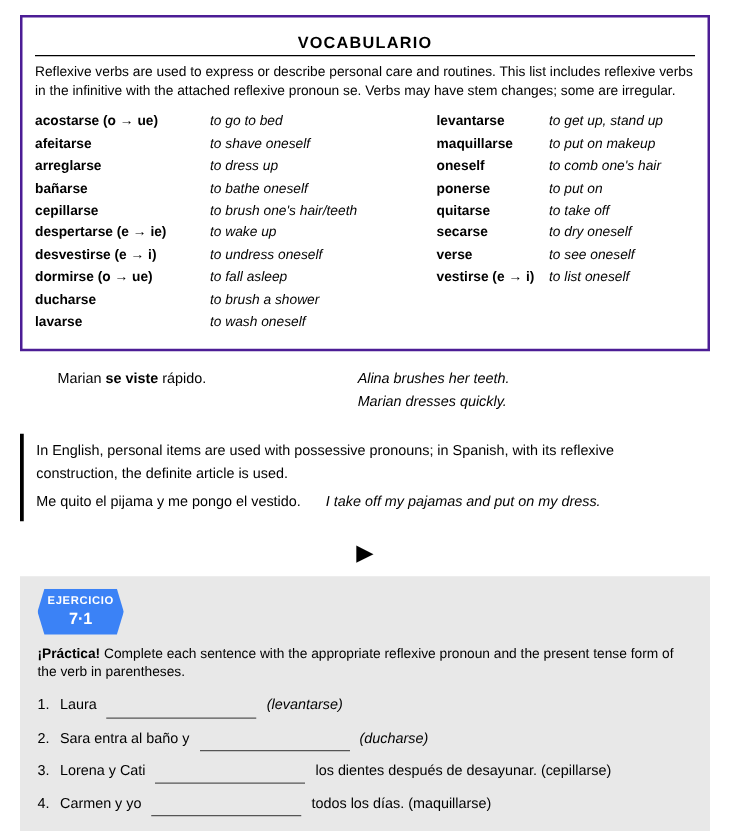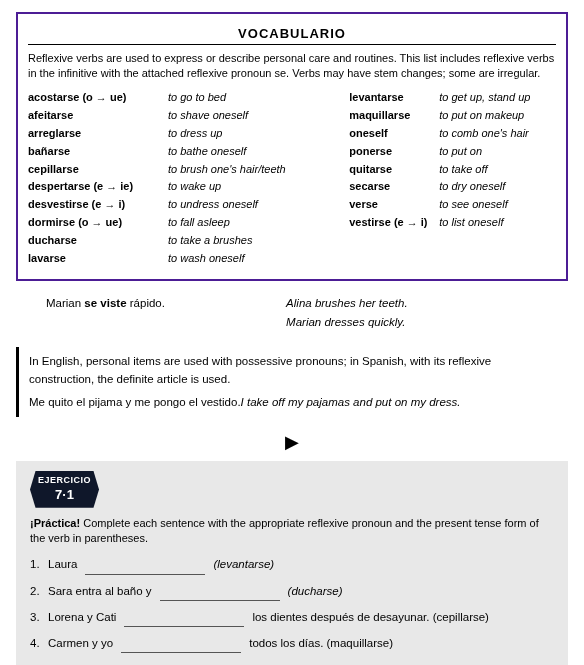--- a/index.html
+++ b/index.html
@@ -113,20 +113,21 @@
       padding: 6px 10px;
       margin: 0 0 14px 0;
       font-size: 11.5px;
       line-height: 1.5;
     }
 
     .info-example {
       margin-top: 6px;
       font-size: 11.5px;
       display: flex;
+      gap: 20px;
     }
 
     .info-example-left {
       font-weight: normal;
     }
 
     .info-example-right {
       font-style: italic;
     }
 
@@ -145,21 +146,21 @@
     }
 
     .exercise-header {
       display: flex;
       align-items: center;
       gap: 10px;
       margin-bottom: 8px;
     }
 
     .exercise-badge {
-      background: #0f172a;
+      background: #3b82f6;
       color: #fff;
       padding: 4px 8px;
       font-weight: bold;
       font-size: 12px;
       clip-path: polygon(8% 0%, 92% 0%, 100% 50%, 92% 100%, 8% 100%, 0% 50%);
       min-width: 52px;
       text-align: center;
       line-height: 1.3;
     }
 
@@ -240,21 +241,21 @@
           <div class="vocab-row">
             <span class="vocab-term">desvestirse (e → i)</span>
             <span class="vocab-def">to undress oneself</span>
           </div>
           <div class="vocab-row">
             <span class="vocab-term">dormirse (o → ue)</span>
             <span class="vocab-def">to fall asleep</span>
           </div>
           <div class="vocab-row">
             <span class="vocab-term">ducharse</span>
-            <span class="vocab-def">to take a brushes</span>
+            <span class="vocab-def">to brush a shower</span>
           </div>
           <div class="vocab-row">
             <span class="vocab-term">lavarse</span>
             <span class="vocab-def">to wash oneself</span>
           </div>
         </div>
       <div class="vocab-right" id="vocab-right-col">
           <div class="vocab-row">
             <span class="vocab-term">levantarse</span>
             <span class="vocab-def">to get up, stand up</span>

